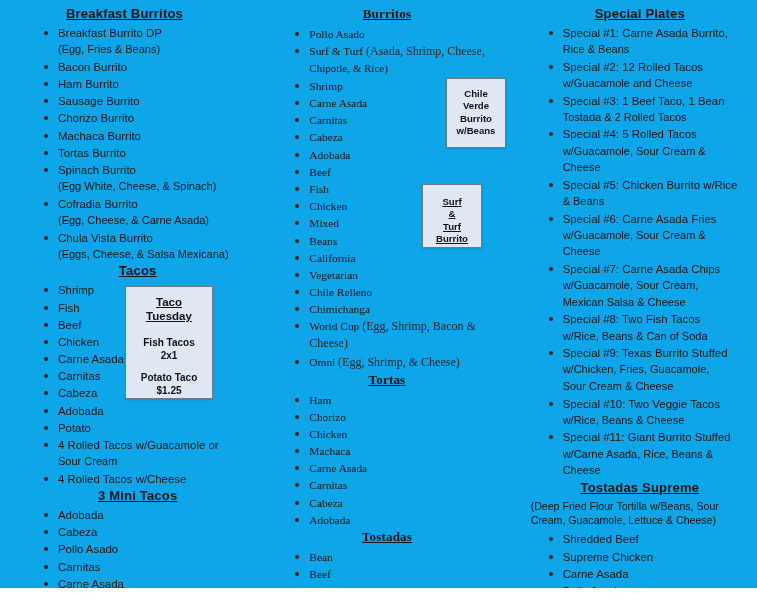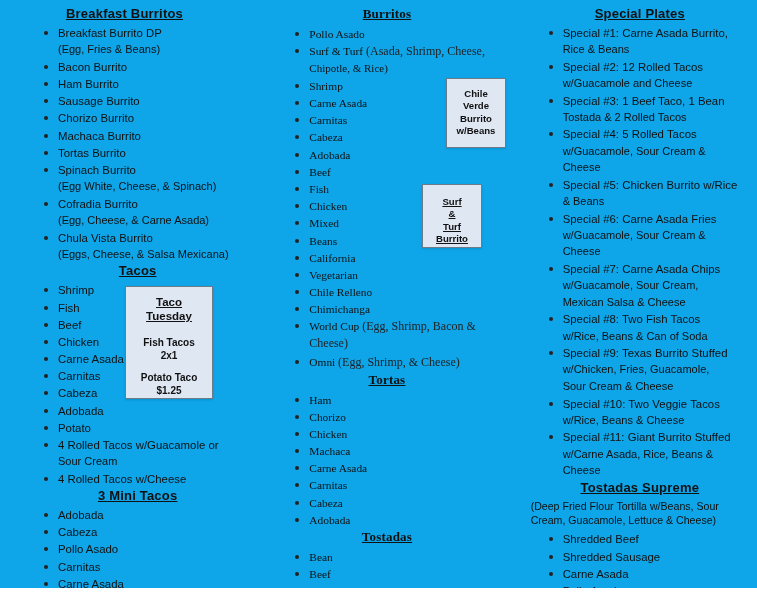--- a/index.html
+++ b/index.html
@@ -253,21 +253,21 @@
         <li class="sub">w/Rice, Beans &amp; Cheese</li>
         <li class="bulleted">Special #11: Giant Burrito Stuffed</li>
         <li class="sub">w/Carne Asada, Rice, Beans &amp;</li>
         <li class="sub">Cheese</li>
       </ul>
 
       <div class="sec-title small-gap">Tostadas Supreme</div>
       <div class="note-line">(Deep  Fried Flour Tortilla w/Beans, Sour Cream, Guacamole, Lettuce &amp; Cheese)</div>
       <ul class="items">
         <li class="bulleted">Shredded Beef</li>
-        <li class="bulleted">Shredded Sausage</li>
+        <li class="bulleted">Supreme Chicken</li>
         <li class="bulleted">Carne Asada</li>
         <li class="bulleted">Pollo Asado</li>
       </ul>
     </div>
   </div>
 
   <div class="box" id="box-taco-tuesday">
     <span class="hdr">
       <span class="line">Taco</span>
       <span class="line">Tuesday</span>

